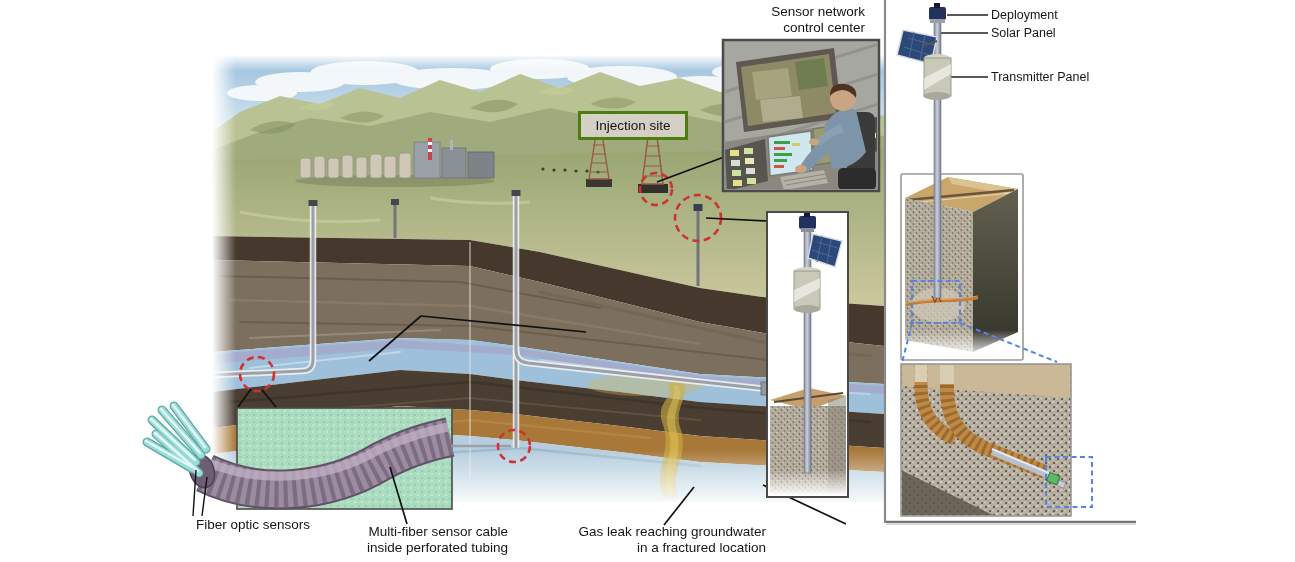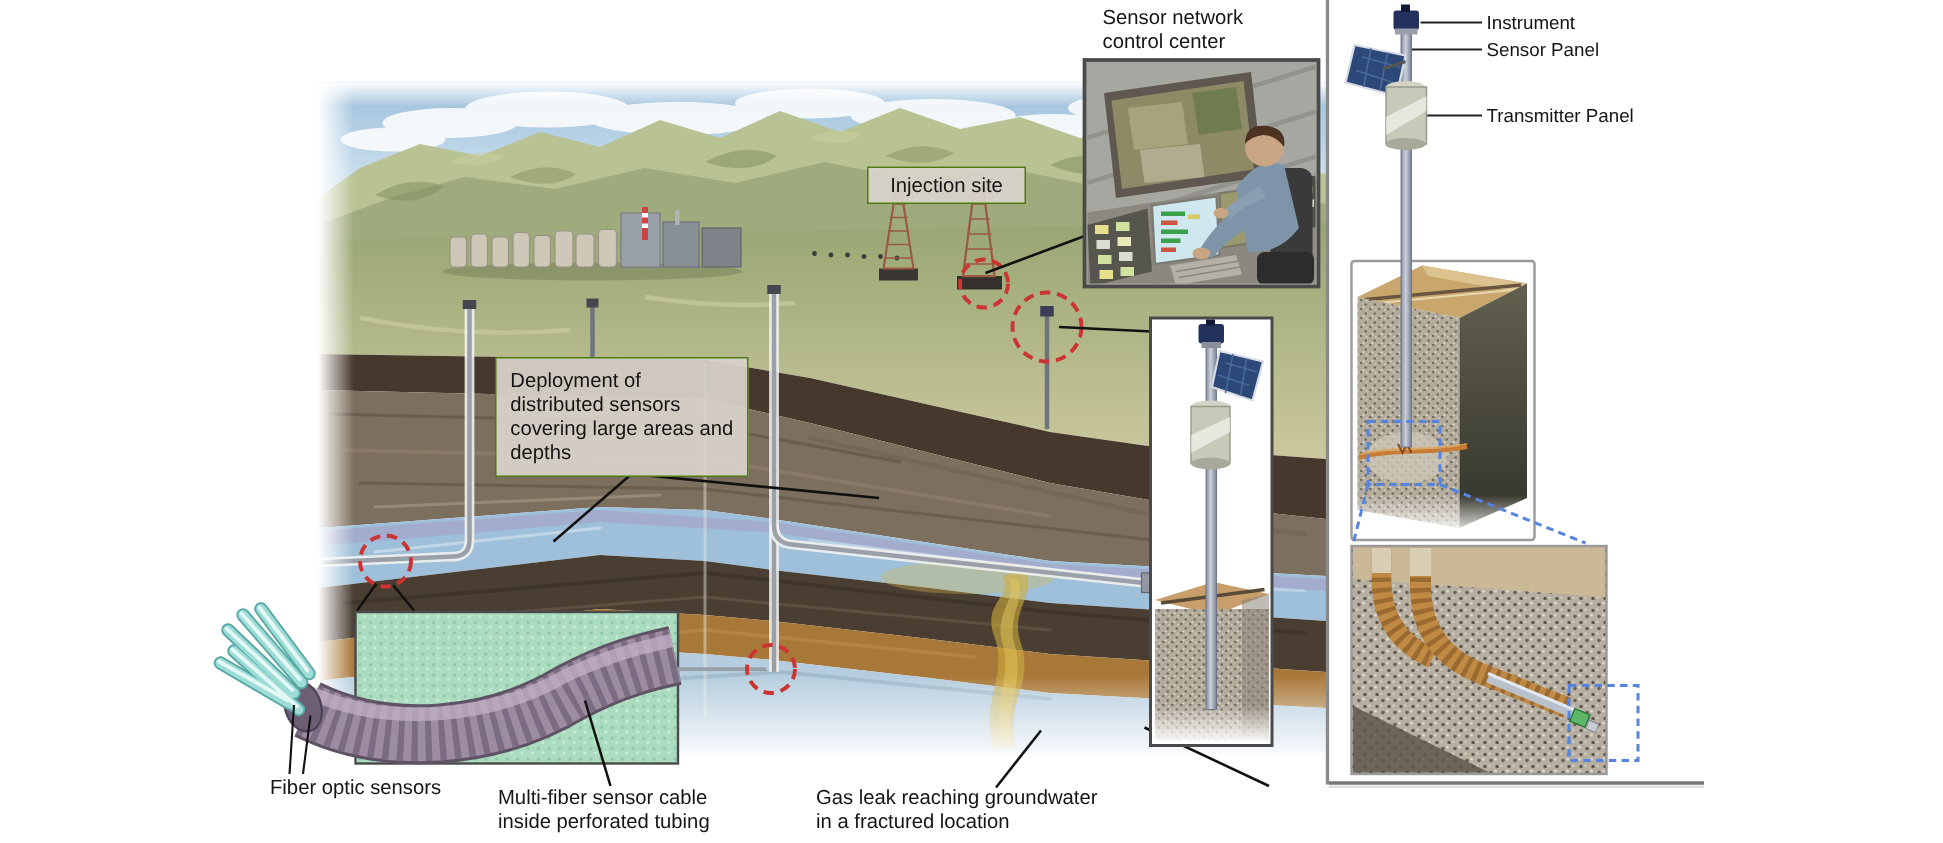--- a/index.html
+++ b/index.html
@@ -1,21 +1,21 @@
 <!DOCTYPE html>
 <html><head>
 <meta charset="utf-8">
 <style>
   html,body{margin:0;padding:0;background:#fff;}
   #stage{position:relative;width:1295px;height:562px;background:#fff;overflow:hidden;
          font-family:"Liberation Sans","DejaVu Sans",sans-serif;color:#111;}
   #scene-svg{position:absolute;left:0;top:0;}
-  .lbl{position:absolute;white-space:pre-line;text-align:left;font-size:13.5px;line-height:1.18;color:#151515;}
+  .lbl{position:absolute;white-space:pre-line;text-align:right;font-size:13.5px;line-height:1.18;color:#151515;}
   .lbl.left{text-align:left;font-size:12.5px;}
-  .boxed{background:rgba(216,211,202,0.93);border:1px solid #4d7c0f;display:flex;align-items:center;justify-content:center;}
+  .boxed{background:rgba(216,211,202,0.93);border:3px solid #4d7c0f;display:flex;align-items:center;justify-content:center;}
 </style>
 </head>
 <body>
 
 <div id="stage">
 
 <svg id="scene-svg" width="1295" height="562" viewBox="0 0 1295 562">
   <defs>
     <linearGradient id="skyGrad" x1="0" y1="0" x2="0" y2="1">
       <stop offset="0" stop-color="#9cc0dc"></stop>
@@ -407,26 +407,22 @@
         <rect x="1058" y="481" width="7" height="6" fill="#c8ccd4" stroke="#8a8e96" stroke-width="0.8" transform="rotate(22 1061 484)"></rect>
       </g>
       <rect x="1046" y="457" width="46" height="50" fill="none" stroke="#5585e0" stroke-width="2" stroke-dasharray="5 3.5"></rect>
     </g>
   </g>
 </svg>
 
 <div class="lbl" style="left:735px;top:4px;width:130px;">Sensor network
 control center</div>
 <div class="lbl boxed" style="left:578px;top:111px;width:104px;height:23px;">Injection site</div>
-<div class="lbl boxed" style="left:330px;top:238px;width:167px;height:78px;">Deployment of
-distributed sensors
-covering large areas and
-depths</div>
-<div class="lbl left" style="left:991px;top:8px;">Instrument</div>
-<div class="lbl left" style="left:991px;top:26px;">Sensor Panel</div>
+<div class="lbl left" style="left:991px;top:8px;">Deployment</div>
+<div class="lbl left" style="left:991px;top:26px;">Solar Panel</div>
 <div class="lbl left" style="left:991px;top:70px;">Transmitter Panel</div>
 <div class="lbl" style="left:180px;top:517px;width:130px;">Fiber optic sensors</div>
 <div class="lbl" style="left:544px;top:524px;width:222px;">Gas leak reaching groundwater
 in a fractured location</div>
 <div class="lbl" style="left:332px;top:524px;width:176px;">Multi-fiber sensor cable
 inside perforated tubing</div>
 
 </div>
 
 </body></html>

